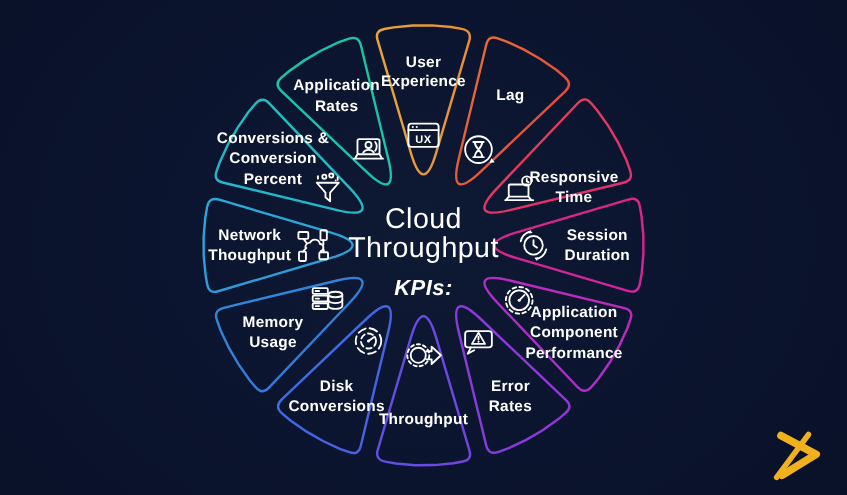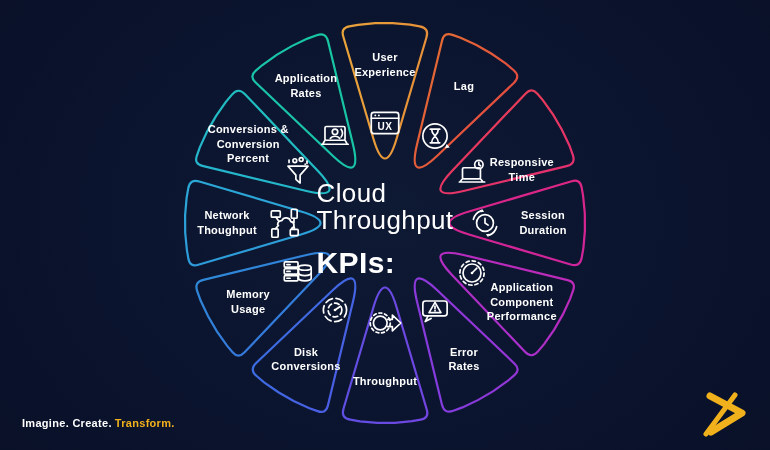--- a/index.html
+++ b/index.html
@@ -4,34 +4,34 @@
 <style>
   html,body{margin:0;padding:0;background:#05081a;}
   .stage{
     position:relative;width:770px;height:450px;overflow:hidden;
     background:radial-gradient(95% 130% at 50% 48%, #0e1934 0%, #0a122b 55%, #070d20 100%);
     font-family:"Liberation Sans",sans-serif;
   }
   #wheel-svg{position:absolute;left:0;top:0;}
   .petal-label{
     position:absolute;transform:translate(-50%,-50%);
-    color:#ffffff;font-size:11px;font-weight:700;line-height:1.32;
+    color:#ffffff;font-size:14px;font-weight:700;line-height:1.32;
     text-align:center;white-space:pre-line;letter-spacing:.25px;width:130px;
     pointer-events:none;
   }
   .petal-icon{position:absolute;width:38px;height:38px;transform:translate(-50%,-50%);}
   .petal-icon svg{width:100%;height:100%;stroke:#fff;fill:none;stroke-width:1.6;stroke-linecap:round;stroke-linejoin:round;}
   .petal-icon .f{fill:#fff;stroke:none;}
   .petal-icon .t{fill:#fff;stroke:none;font:700 9.5px "Liberation Sans",sans-serif;text-anchor:middle;letter-spacing:.5px;}
   .center-text{
     position:absolute;left:385px;top:229px;transform:translate(-50%,-50%);
-    color:#fff;line-height:1.04;letter-spacing:.4px;white-space:nowrap;
+    color:#fff;text-align:center;line-height:1.04;letter-spacing:.4px;white-space:nowrap;
   }
   .ct-light{font-size:26px;font-weight:400;}
-  .ct-bold{font-size:30px;font-weight:700;margin-top:13px;}
+  .ct-bold{font-size:20px;font-weight:700;margin-top:13px;font-style:italic;}
   .tagline{position:absolute;left:22px;top:417px;color:#fff;font-size:11px;font-weight:700;letter-spacing:.3px;}
   .tagline .gold{margin-left:3px;}
   .logo{position:absolute;right:20px;top:390px;width:52px;height:48px;}
   .logo svg{width:100%;height:100%;}
 </style>
 </head>
 <body>
 
 <div class="stage">
   <svg id="wheel-svg" width="770" height="450" viewBox="0 0 770 450">
@@ -233,23 +233,20 @@
       <div class="petal-label" style="left: 306px; top: 86.168px;">Application
 Rates</div>
     </div>
 
   <div class="center-text">
     <div class="ct-light">Cloud</div>
     <div class="ct-light">Throughput</div>
     <div class="ct-bold">KPIs:</div>
   </div>
 
-  <div class="tagline">
-    <span>Imagine. Create.</span><span class="gold" style="color: rgb(240, 177, 28);">Transform.</span>
-  </div>
 
   <div class="logo" style="color: rgb(240, 177, 28);">
     <svg viewBox="0 0 52 48" fill="none">
       <path d="M12,6 L44,23 L13,42" stroke="currentColor" stroke-width="7" stroke-linecap="round" stroke-linejoin="round"></path>
       <path d="M37,5 L8,44" stroke="currentColor" stroke-width="5" stroke-linecap="round"></path>
     </svg>
   </div>
 </div>
 
 </body></html>

